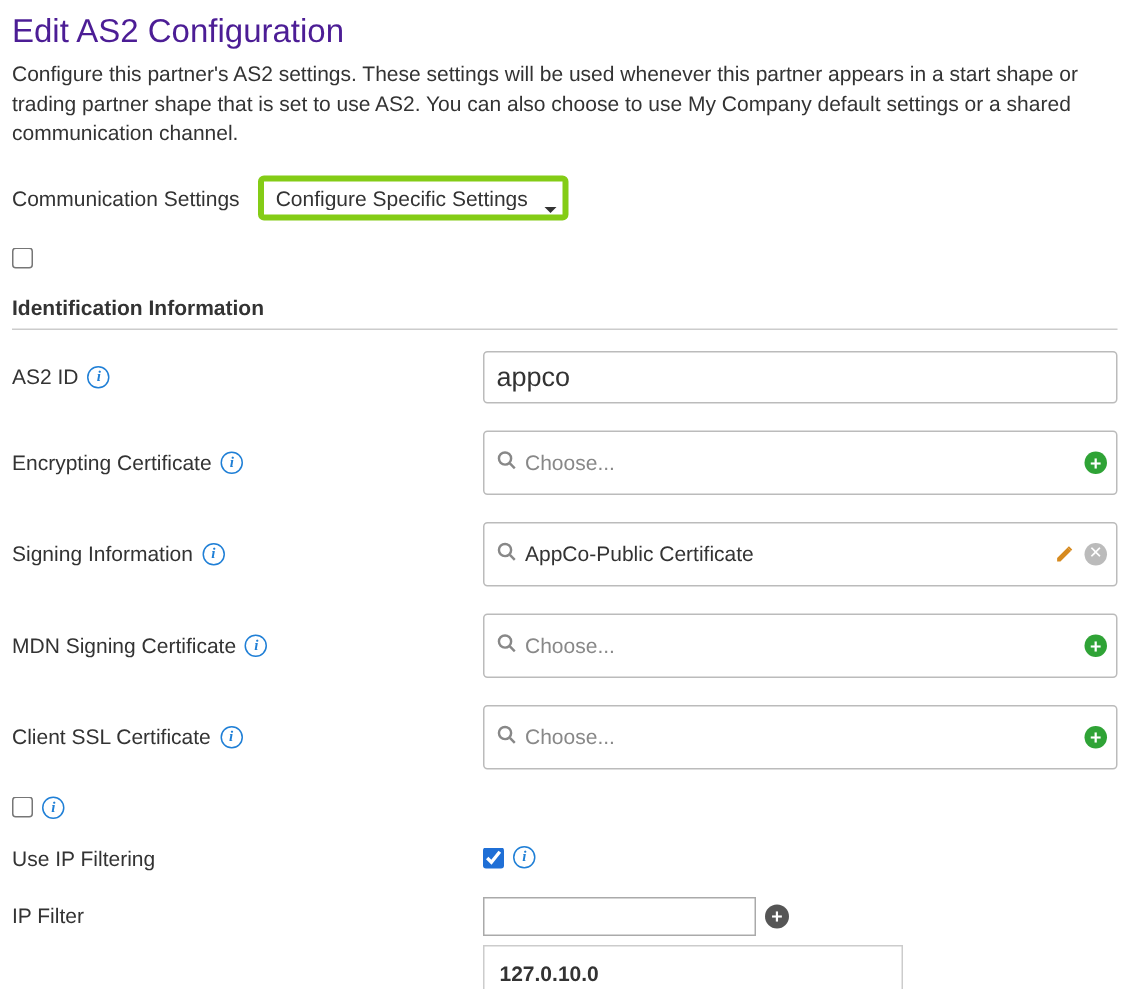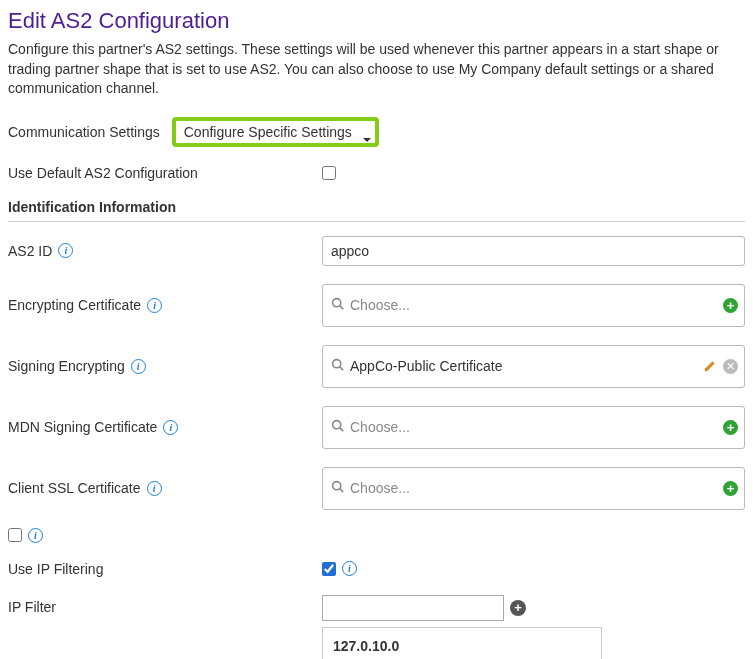--- a/index.html
+++ b/index.html
@@ -94,21 +94,21 @@
       font-style: italic;
       font-family: Georgia, serif;
       font-weight: bold;
       cursor: default;
     }
     .text-input {
       flex: 1;
       border: 1px solid #bbb;
       border-radius: 3px;
       padding: 6px 8px;
-      font-size: 14px;
+      font-size: 18px;
       color: #333;
       width: 100%;
     }
     .chooser {
       flex: 1;
       display: flex;
       align-items: center;
       border: 1px solid #bbb;
       border-radius: 3px;
       padding: 0 6px 0 8px;
@@ -198,23 +198,20 @@
     <span>Communication Settings</span>
   </div>
   <div class="select-wrap">
     <select>
       <option>Configure Specific Settings</option>
     </select>
   </div>
 </div>
 
 <div class="row">
-  <div class="label">
-    <span>Use Default AS2 Configuration</span>
-  </div>
   <div class="field">
     <input type="checkbox" style="">
   </div>
 </div>
 
 <div class="section-header">Identification Information</div>
 
 <div class="row">
   <div class="label">
     <span>AS2 ID</span>
@@ -241,21 +238,21 @@
       <input type="text" placeholder="Choose..." style="">
       <span class="icon-btn">
           <span class="add-circle">+</span>
         </span>
     </div>
   </div>
 </div>
 
 <div class="row">
   <div class="label">
-    <span>Signing Encrypting</span>
+    <span>Signing Information</span>
     <span class="info-icon">i</span>
   </div>
   <div class="field">
     <div class="chooser">
       <span class="search-icon">
         <svg width="13" height="13" viewBox="0 0 16 16" fill="none">
             <circle cx="7" cy="7" r="5" stroke="#888" stroke-width="2"></circle>
             <line x1="11" y1="11" x2="15" y2="15" stroke="#888" stroke-width="2"></line>
           </svg>
       </span>

